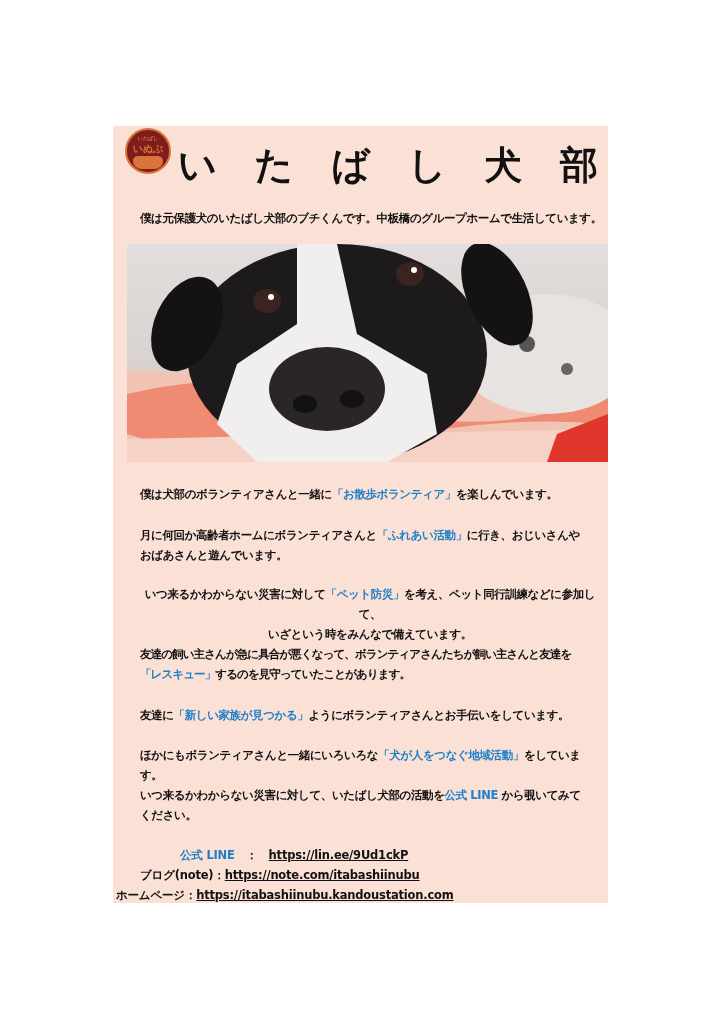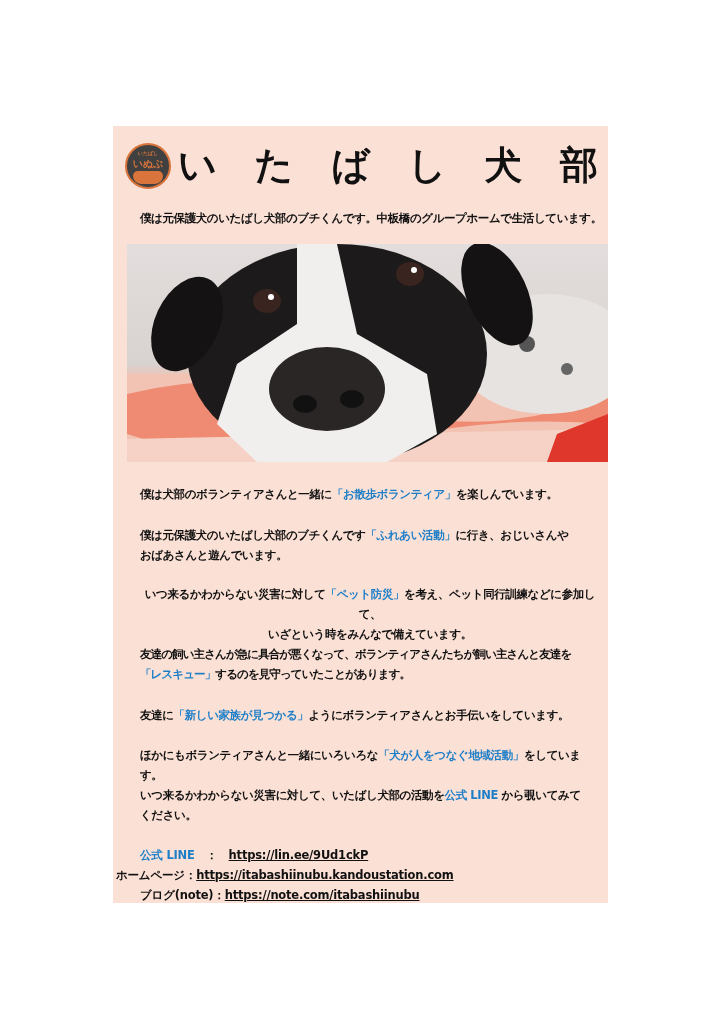--- a/index.html
+++ b/index.html
@@ -5,22 +5,22 @@
   html, body { margin:0; padding:0; }
   body {
     width:724px; height:1024px; background:#ffffff; position:relative; overflow:hidden;
     font-family: "DejaVu Sans", "Liberation Sans", sans-serif;
   }
   .panel {
     position:absolute; left:113px; top:126px; width:495px; height:777px;
     background:#fbe0d5;
   }
   .logo {
-    position:absolute; left:125px; top:143px; width:46px; height:46px;
-    border-radius:50%; background:#404040; border:2px solid #d9743c;
+    position:absolute; left:125px; top:128px; width:46px; height:46px;
+    border-radius:50%; background:#7f1d1d; border:2px solid #d9743c;
     box-sizing:border-box; overflow:hidden;
   }
   .logo .t1 { position:absolute; top:5px; left:0; right:0; text-align:center; font-size:5px; color:#d9743c; font-weight:bold; }
   .logo .t2 { position:absolute; top:12px; left:0; right:0; text-align:center; font-size:10px; color:#d9743c; font-weight:bold; }
   .logo .blob { position:absolute; bottom:3px; left:6px; right:6px; height:13px; background:#d9743c; border-radius:6px 6px 10px 10px; }
   .title {
     position:absolute; left:178px; top:140px; width:420px; height:50px;
     display:flex; justify-content:space-between; align-items:center;
     font-size:38px; font-weight:bold; color:#111; line-height:1;
   }
@@ -93,21 +93,21 @@
     <ellipse cx="178" cy="160" rx="12" ry="9" fill="#111"></ellipse>
     <ellipse cx="225" cy="155" rx="12" ry="9" fill="#111"></ellipse>
   </svg>
 </div>
 
 <div class="para" style="top:484px;">
   <span>僕は犬部のボランティアさんと一緒に</span><span class="hl">「お散歩ボランティア」</span><span>を楽しんでいます。</span>
 </div>
 
 <div class="para" style="top:525px;">
-  <span>僕は元保護犬のいたばし犬部のブチくんです</span><span class="hl">「ふれあい活動」</span><span>に行き、おじいさんや</span><br>
+  <span>月に何回か高齢者ホームにボランティアさんと</span><span class="hl">「ふれあい活動」</span><span>に行き、おじいさんや</span><br>
   <span>おばあさんと遊んでいます。</span>
 </div>
 
 <div class="para" style="top:584px;text-align:center;">
   <span>いつ来るかわからない災害に対して</span><span class="hl">「ペット防災」</span><span>を考え、ペット同行訓練などに参加して、</span><br>
   <span>いざという時をみんなで備えています。</span>
 </div>
 
 <div class="para" style="top:644px; letter-spacing:-0.9px;">
   <span>友達の飼い主さんが急に具合が悪くなって、ボランティアさんたちが飼い主さんと友達を</span><br>
@@ -121,22 +121,22 @@
 <div class="para" style="top:745px;">
   <span>ほかにもボランティアさんと一緒にいろいろな</span><span class="hl">「犬が人をつなぐ地域活動」</span><span>をしています。</span>
 </div>
 
 <div class="para" style="top:785px;">
   <span>いつ来るかわからない災害に対して、いたばし犬部の活動を</span><span class="hl">公式 LINE</span><span> から覗いてみて</span><br>
   <span>ください。</span>
 </div>
 
 <div class="links">
+  <div class="row" style="padding-left:27px;margin-left:40px;">
+    <span class="lbl-line">公式 LINE</span><span>　：　</span><a>https://lin.ee/9Ud1ckP</a>
+  </div>
   <div class="row" style="padding-left:27px;">
-    <span class="lbl-line">公式 LINE</span><span>　：　</span><a>https://lin.ee/9Ud1ckP</a>
+    <span>ブログ(note)</span><span>：</span><a>https://note.com/itabashiinubu</a>
   </div>
   <div class="row" style="padding-left:3px;">
     <span>ホームページ</span><span>：</span><a>https://itabashiinubu.kandoustation.com</a>
   </div>
-  <div class="row" style="padding-left:27px;">
-    <span>ブログ(note)</span><span>：</span><a>https://note.com/itabashiinubu</a>
-  </div>
 </div>
 
 </body></html>

